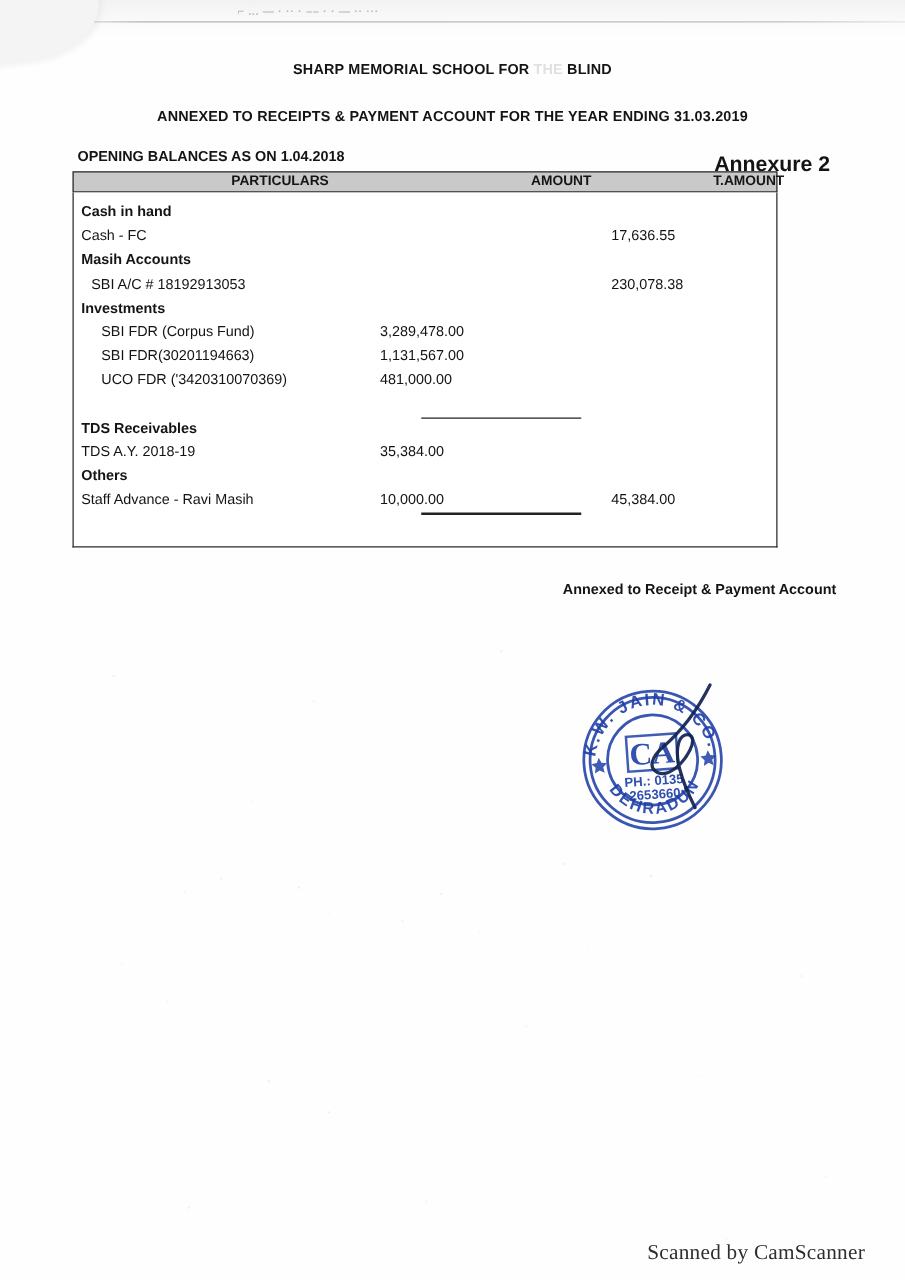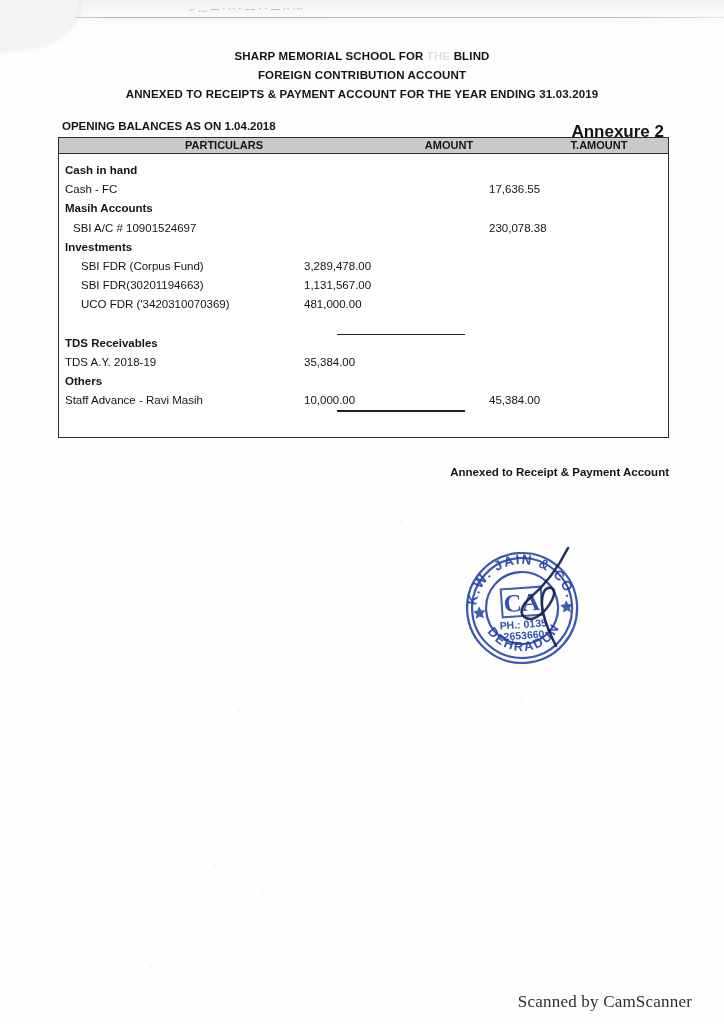--- a/index.html
+++ b/index.html
@@ -99,21 +99,21 @@
     font-weight: bold;
     font-size: 17px;
     color: #141414;
     text-align: center;
   }
 
   
   #table-wrap {
     position: absolute;
     left: 58px; top: 137px;
-    width: 611px;
+    width: 564px;
   }
   .col-head-row {
     position: relative;
     height: 17px;
     background: #c9c9c9;
     border: 1.5px solid #2b2b2b;
     box-sizing: border-box;
   }
   .col-head-row .ch {
     position: absolute;
@@ -238,21 +238,20 @@
 <div id="page">
 
   <div class="scan-top-edge"></div>
   <div class="scan-top-line"></div>
   <div class="scan-ghost-text" style="left:190px; width:520px;">⌐ ... — · ·· · –– ·  · — ·· ···</div>
   <div class="scan-corner"></div>
 
   <div class="doc-title" id="title-line1">
     <span>SHARP MEMORIAL SCHOOL FOR</span><span>&nbsp;</span><span class="faded-word">THE</span><span>&nbsp;</span><span>BLIND</span>
   </div>
-  <div class="doc-title" id="title-line2">FOREIGN CONTRIBUTION ACCOUNT</div>
   <div class="doc-title" id="title-line3">ANNEXED TO RECEIPTS &amp; PAYMENT ACCOUNT FOR THE YEAR ENDING 31.03.2019</div>
 
   <div class="opening-balances">OPENING BALANCES AS ON 1.04.2018</div>
   <div class="annexure">Annexure 2</div>
 
   <div id="table-wrap">
     <div class="col-head-row">
       <div class="ch" id="head-particulars">PARTICULARS</div>
       <div class="ch" id="head-amount">AMOUNT</div>
       <div class="ch" id="head-tamount">T.AMOUNT</div>
@@ -262,21 +261,21 @@
           <div class="lbl group">Cash in hand</div>
         </div>
         <div class="row" style="top: 29.2px;">
           <div class="lbl item">Cash - FC</div>
           <div class="amt col-tamount">17,636.55</div>
         </div>
         <div class="row" style="top: 48.4px;">
           <div class="lbl group">Masih Accounts</div>
         </div>
         <div class="row" style="top: 67.6px;">
-          <div class="lbl indent">SBI A/C # 10901524697</div>
+          <div class="lbl indent">SBI A/C # 18192913053</div>
           <div class="amt col-tamount">230,078.38</div>
         </div>
         <div class="row" style="top: 86.8px;">
           <div class="lbl group">Investments</div>
         </div>
         <div class="row" style="top: 106px;">
           <div class="lbl indent2">SBI FDR (Corpus Fund)</div>
           <div class="amt col-amount">3,289,478.00</div>
         </div>
         <div class="row" style="top: 125.2px;">

